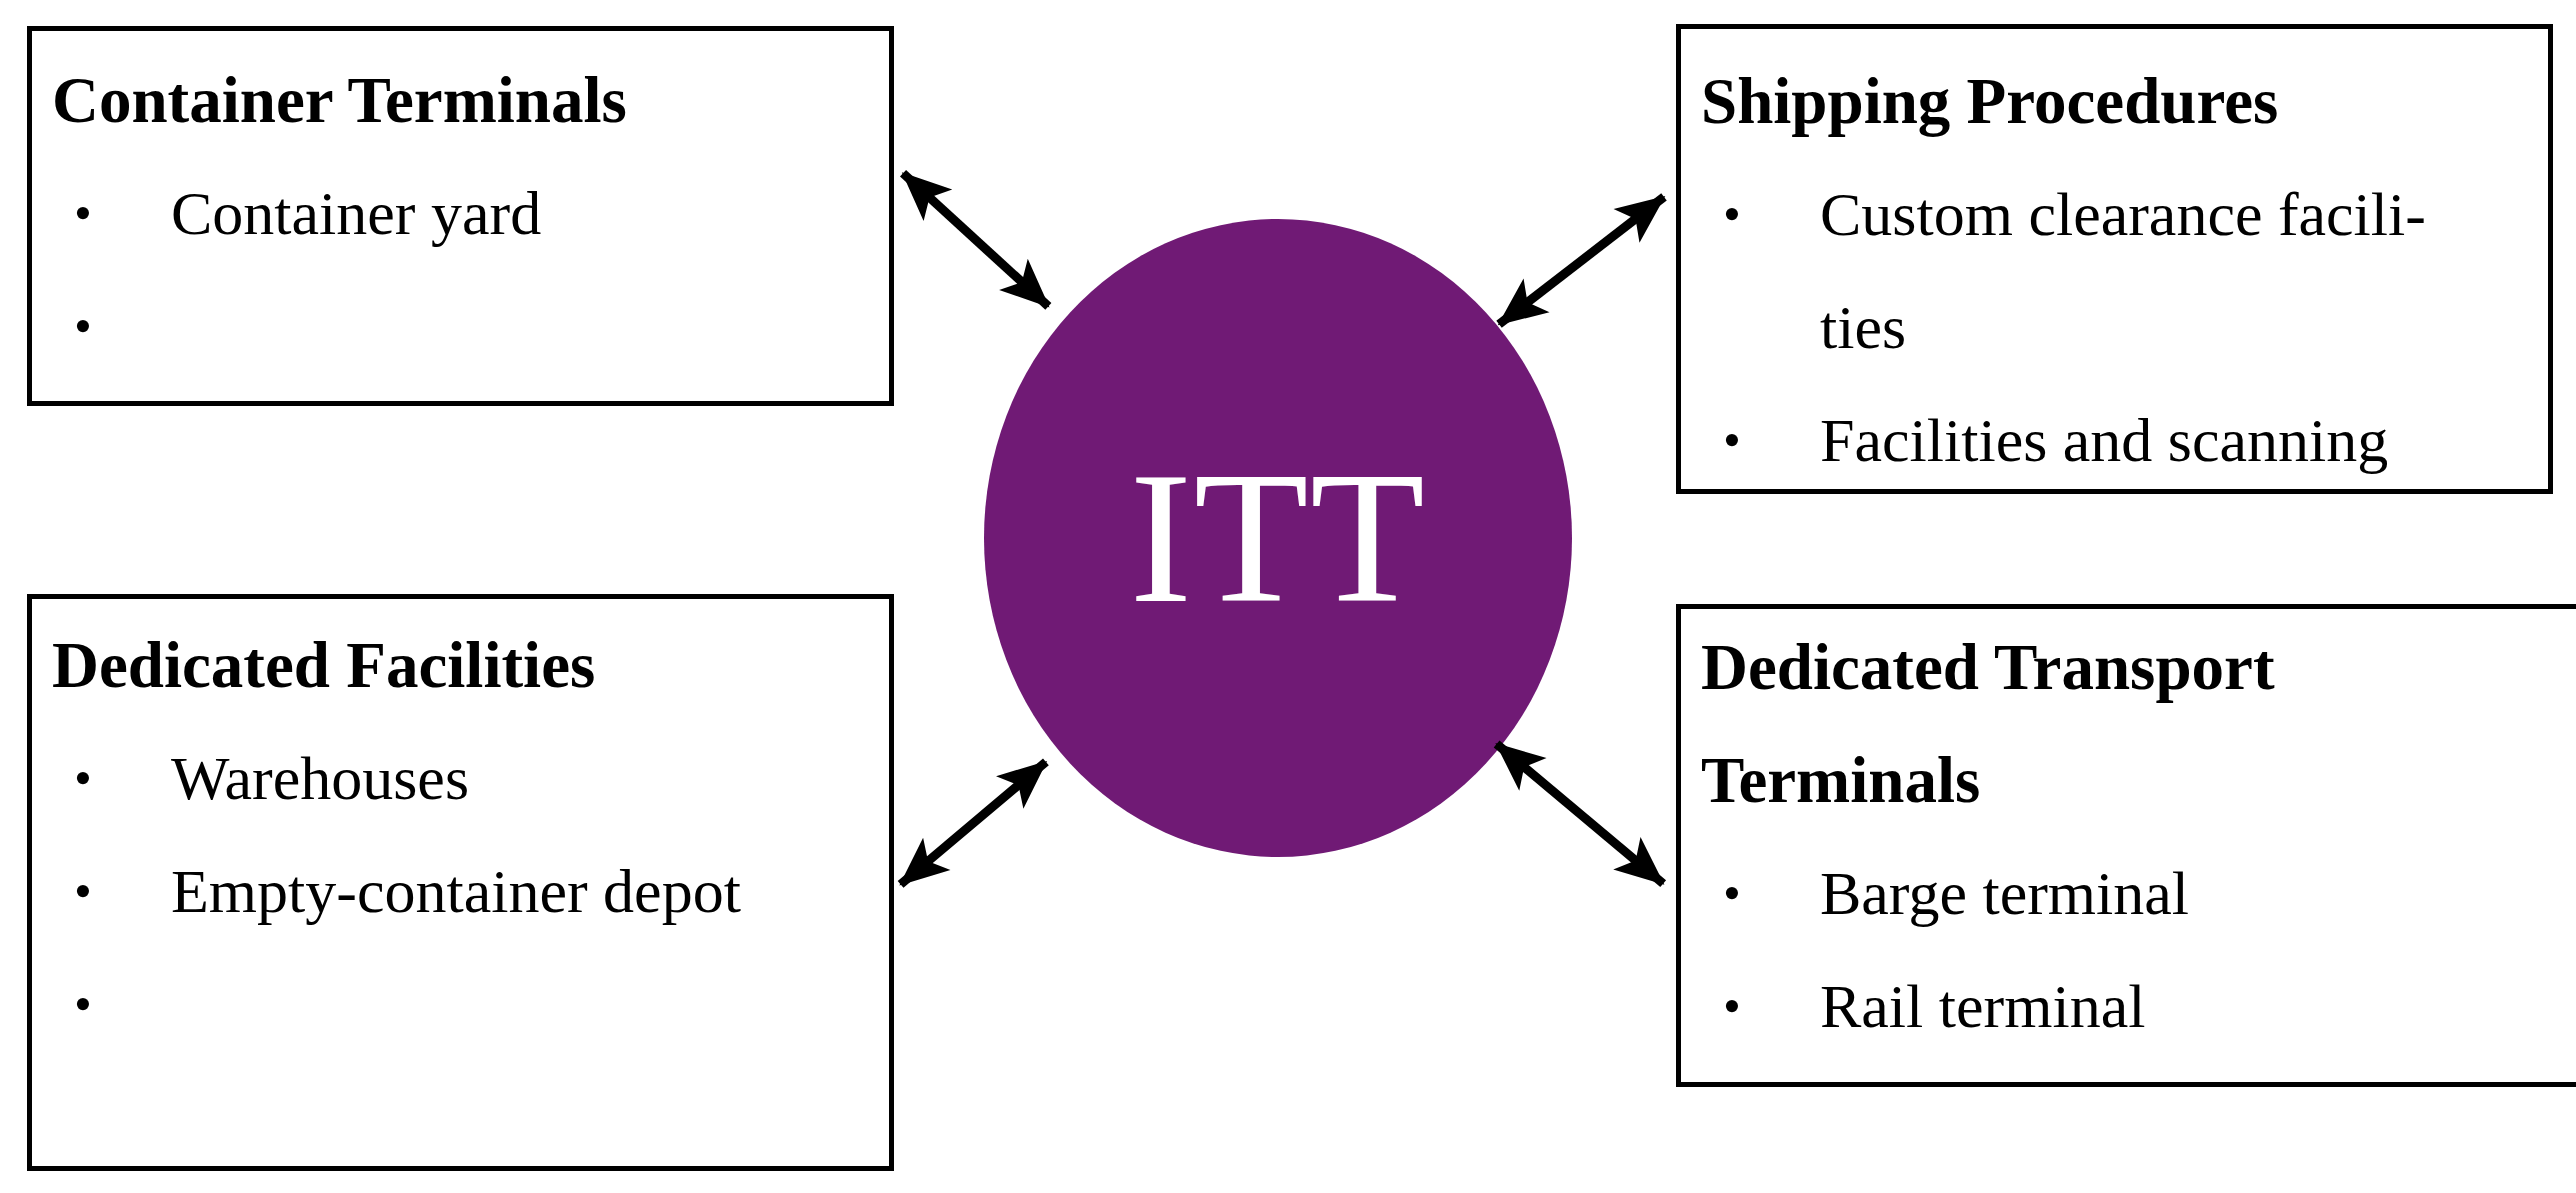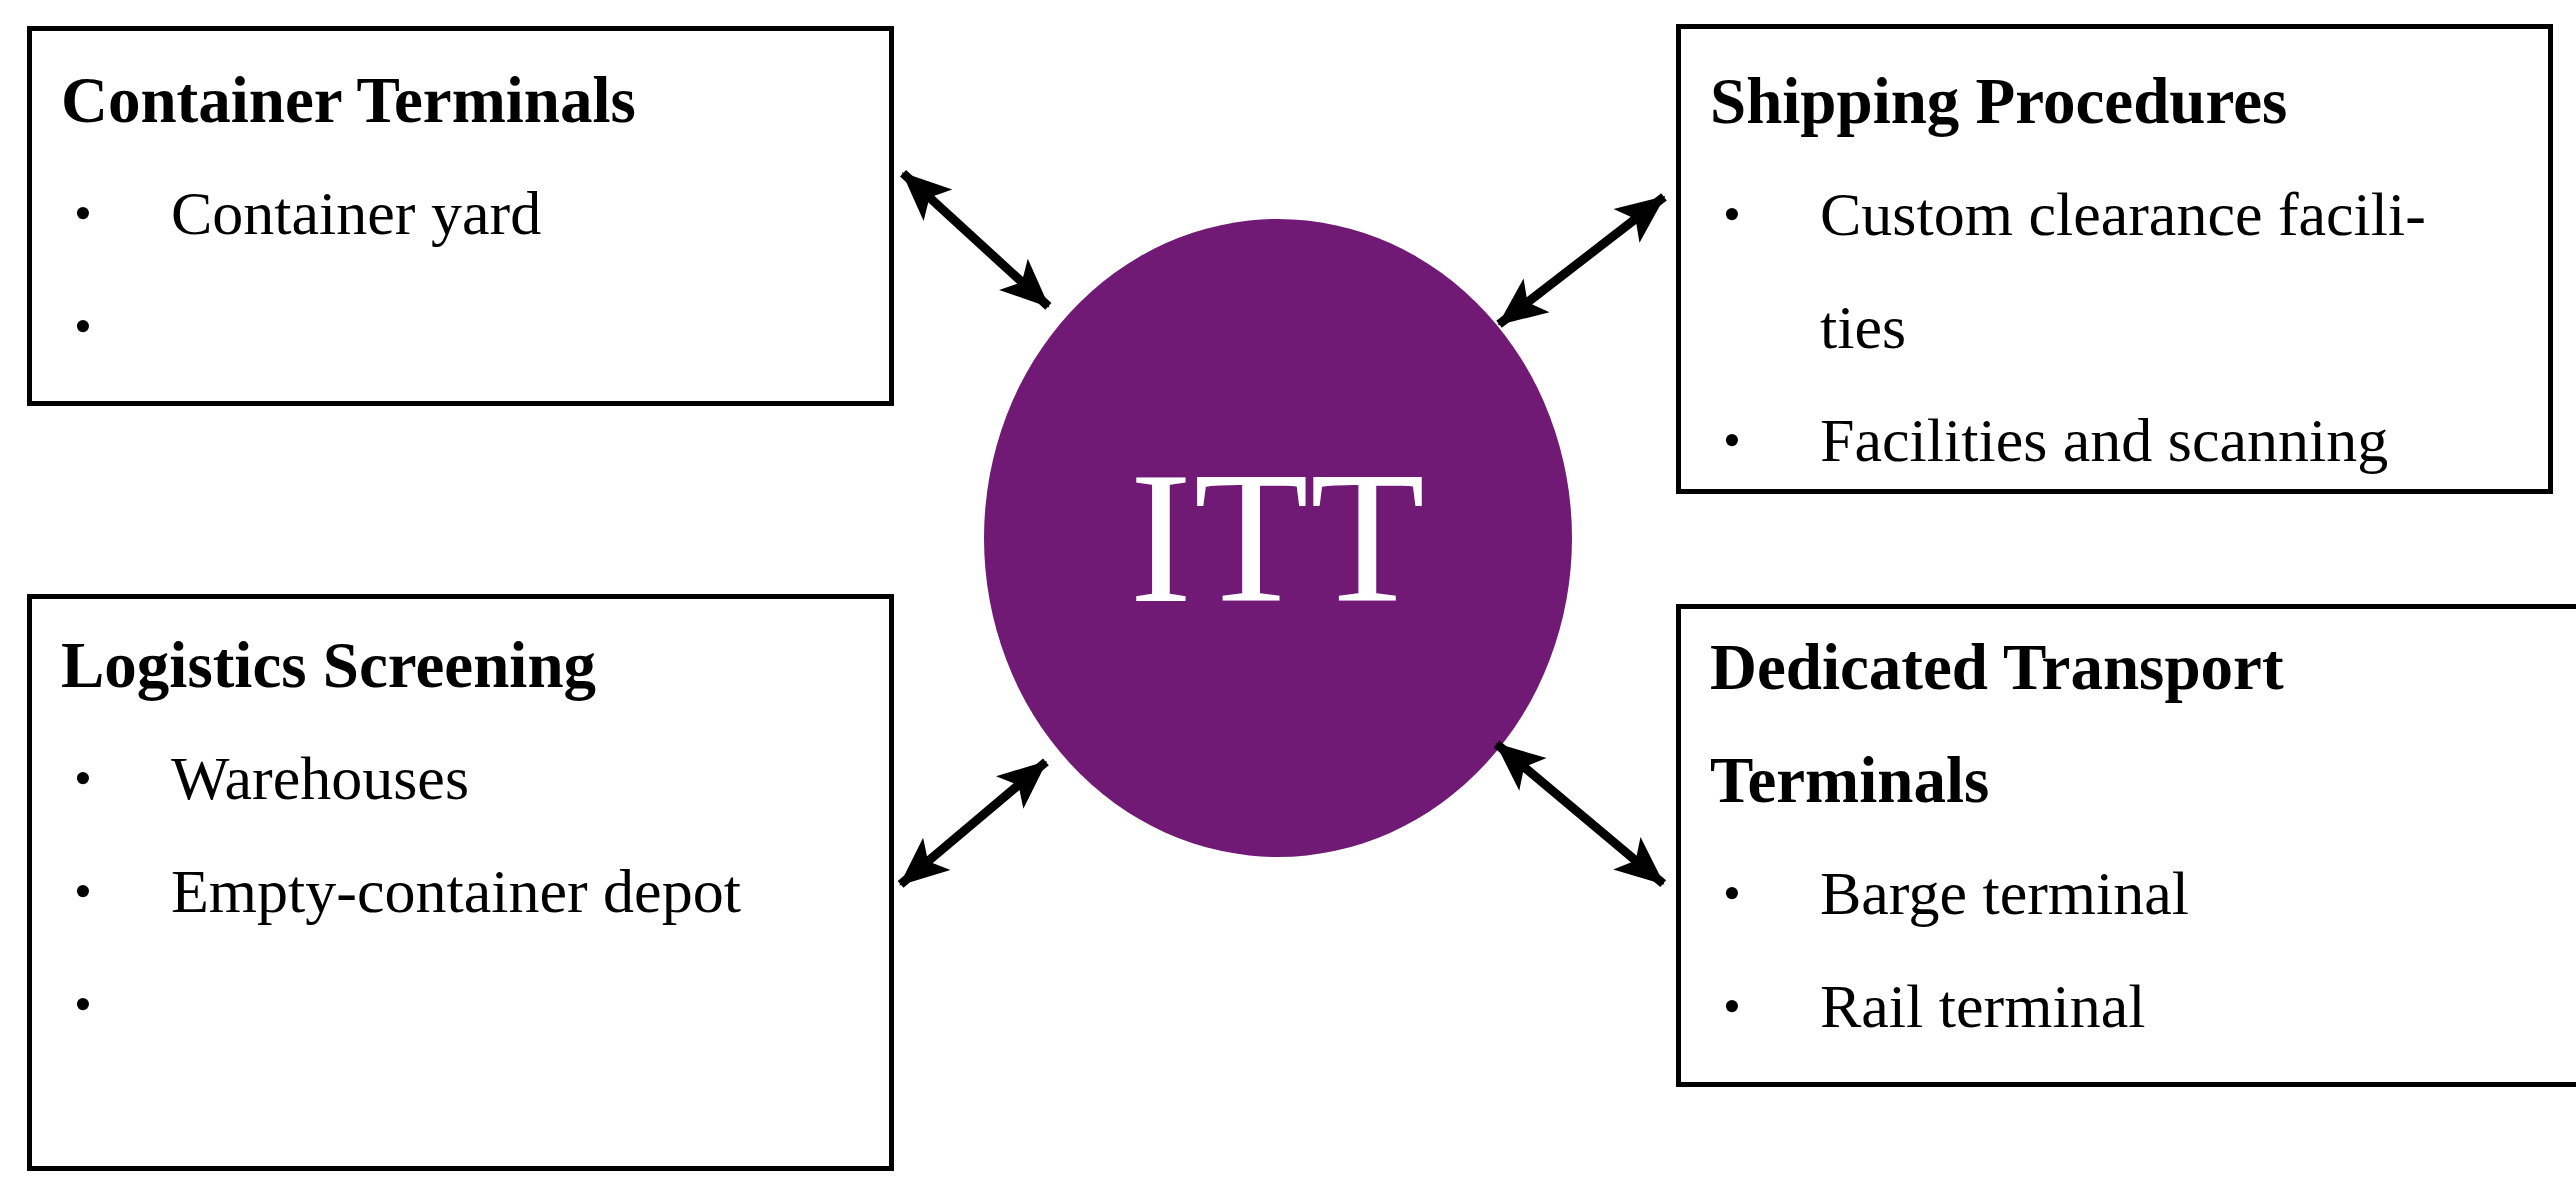--- a/index.html
+++ b/index.html
@@ -17,21 +17,21 @@
     background:#ffffff;
     box-sizing:border-box;
   }
   .box-tl{left:27px;top:26px;width:867px;height:380px;padding-top:13px;}
   .box-tr{left:1676px;top:24px;width:877px;height:470px;padding-top:16.3px;}
   .box-bl{left:27px;top:594px;width:867px;height:577px;padding-top:9.8px;}
   .box-br{left:1676px;top:604px;width:968px;height:483px;padding-top:1.6px;}
   .box-title{
     font-size:65px;font-weight:bold;
     line-height:113px;
-    padding-left:29px;
+    padding-left:20px;
     white-space:pre-line;
   }
   ul.bullets{margin:0;padding:0;list-style:none;}
   ul.bullets li{
     position:relative;
     padding-left:139px;
     font-size:62px;
     line-height:113px;
   }
   ul.bullets .dot{
@@ -78,21 +78,21 @@
   <div class="box box-tr">
     <div class="box-title">Shipping Procedures</div>
     <ul class="bullets">
         <li><span class="dot">•</span><span class="txt">Custom clearance facili-
 ties</span></li>
         <li><span class="dot">•</span><span class="txt">Facilities and scanning</span></li>
       </ul>
   </div>
 
   <div class="box box-bl">
-    <div class="box-title">Logistics Screening</div>
+    <div class="box-title">Dedicated Facilities</div>
     <ul class="bullets">
         <li><span class="dot">•</span><span class="txt">Warehouses</span></li>
         <li><span class="dot">•</span><span class="txt">Empty-container depot</span></li>
         <li><span class="dot">•</span></li>
       </ul>
   </div>
 
   <div class="box box-br">
     <div class="box-title">Dedicated Transport
 Terminals</div>

